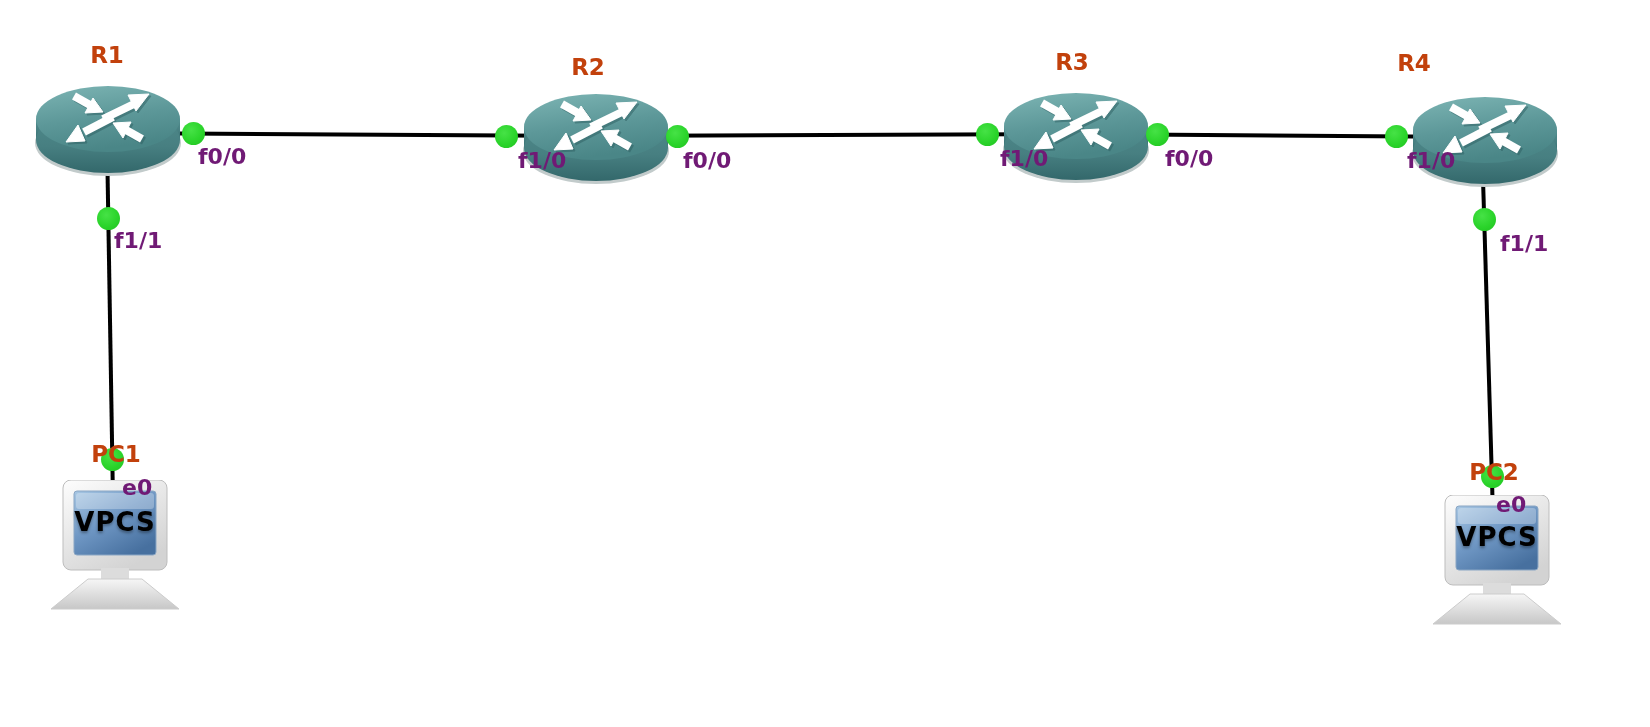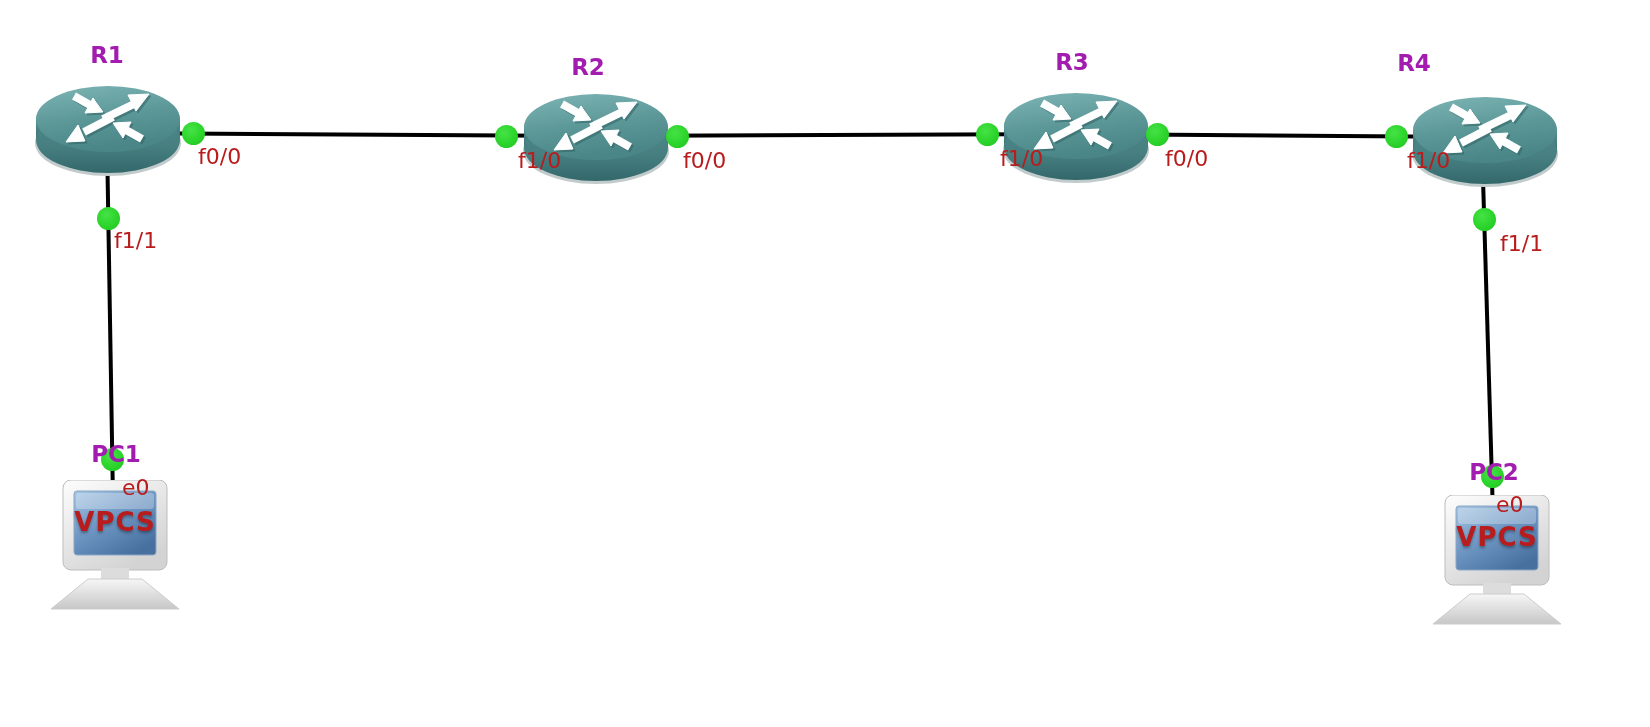--- a/index.html
+++ b/index.html
@@ -31,50 +31,50 @@
     width: 23px; height: 23px;
     border-radius: 50%;
     background: radial-gradient(circle at 40% 35%, #46e246 0%, #2bd42b 55%, #1fc11f 100%);
     z-index: 3;
   }
   .dev-label {
     position: absolute;
     transform: translateX(-50%);
     font-weight: bold;
     font-size: 23px;
-    color: #a21caf;
+    color: #c2410c;
     white-space: nowrap;
     z-index: 4;
   }
   .if-label {
     position: absolute;
-    font-weight: normal;
+    font-weight: bold;
     font-size: 22px;
-    color: #b91c1c;
+    color: #701a75;
     white-space: nowrap;
     z-index: 4;
   }
   .ip-label {
     position: absolute;
     font-weight: bold;
     font-size: 26px;
     letter-spacing: 0.5px;
     color: #000;
     white-space: nowrap;
     z-index: 4;
   }
   .pc-screen-label {
     position: absolute;
     left: 18px;
     width: 104px;
     top: 27px;
     text-align: center;
     font-weight: bold;
     font-size: 26px;
-    color: #b91c1c;
+    color: #000000;
     text-shadow: 0 2px 3px rgba(0,0,0,0.35);
     letter-spacing: 1px;
     z-index: 3;
   }
 </style>
 </head>
 <body>
 
 <svg style="position:absolute;width:0;height:0;overflow:hidden" aria-hidden="true">
   <defs>

